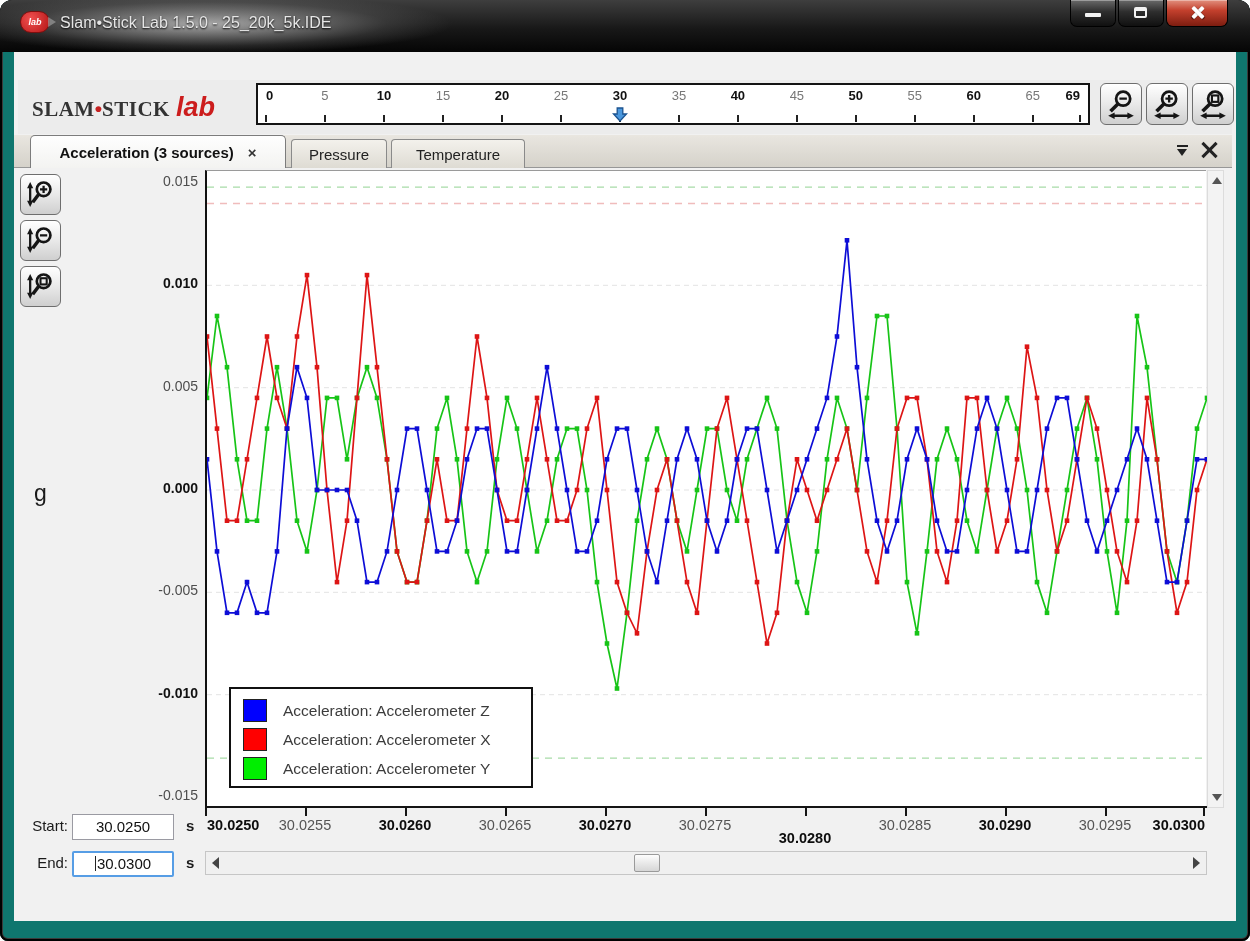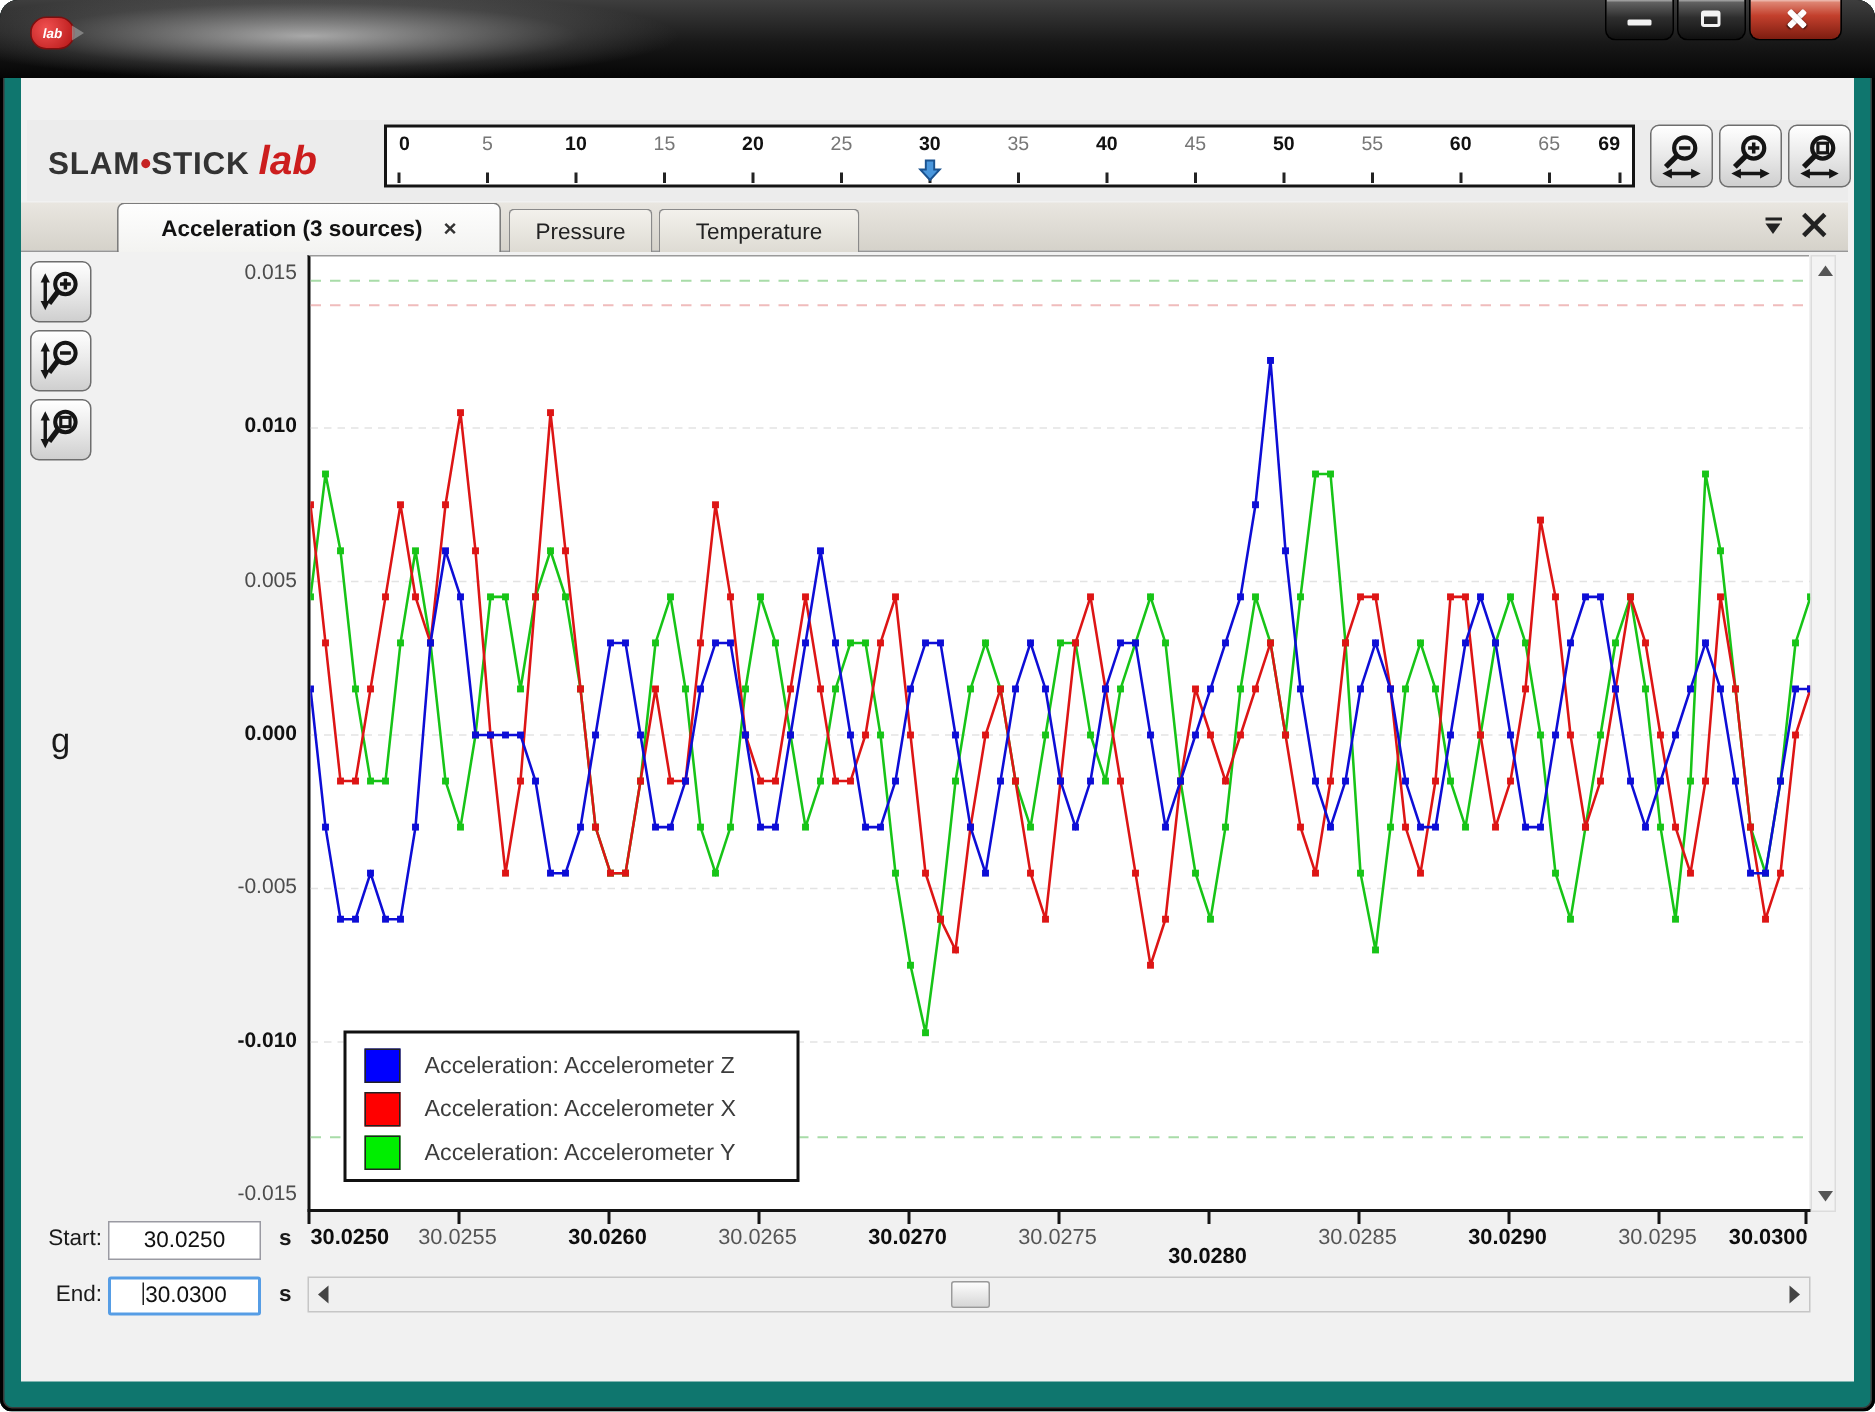--- a/index.html
+++ b/index.html
@@ -35,37 +35,37 @@
   
   .content { position:absolute; left:14px; top:52px; width:1222px; height:869px; background:#f1f1f1; }
   
   .menubar { position:absolute; left:4px; top:1px; width:1214px; height:27px;
              background:linear-gradient(#fdfdfe,#eeeef4); border-bottom:1px solid #c2c2cc;
              display:flex; align-items:center; padding-left:10px; }
   .menu-item { font-size:15px; color:#111; padding:3px 14px; cursor:default; }
   
   .toolbar { position:absolute; left:4px; top:28px; width:1214px; height:54px; background:#ececec; }
   .logo { position:absolute; left:14px; top:12px; white-space:nowrap; }
-  .logo .dark { font-weight:800; font-size:21px; color:#333; letter-spacing:.5px; }
+  .logo .dark { font-weight:800; font-size:21px; color:#333; letter-spacing:.5px;font-family:Liberation Serif, serif; }
   .logo .dot  { font-weight:800; font-size:21px; color:#c62222; }
   .logo .lab  { font-weight:800; font-style:italic; font-size:27px; color:#cc1d1d; margin-left:6px; }
   .ruler { position:absolute; left:238px; top:3px; width:834px; height:42px; background:#fff; border:2px solid #141414; }
   .ruler-num { position:absolute; top:3px; font-size:13px; color:#777; transform:translateX(-50%); }
   .ruler-num.bold { color:#111; font-weight:bold; }
   .ruler-num.first { transform:none; }
   .ruler-num.last { transform:translateX(-100%); }
   .ruler-tick { position:absolute; bottom:1px; width:2px; height:7px; background:#222; }
   .ruler-marker { position:absolute; bottom:-3px; }
   .tool-btn { position:absolute; top:3px; width:42px; height:42px; border:1px solid #6e6e6e; border-radius:6px;
               background:linear-gradient(#ffffff,#e9e9e9 50%,#cfcfcf); box-shadow:inset 0 1px 0 #fff;
               display:flex; align-items:center; justify-content:center; cursor:default; }
   
   .tabbar { position:absolute; left:0px; top:83px; width:1218px; height:33px;
             background:linear-gradient(#e9e6e0,#d5d2ca); border-bottom:1px solid #979797; }
-  .tab { position:absolute; cursor:default;margin-left:48px; }
+  .tab { position:absolute; cursor:default; }
   .tab-active { left:16px; top:0; width:256px; height:33px; background:linear-gradient(#fefefe,#f3f3f1);
             border:1px solid #7c7c7c; border-bottom:none; border-radius:5px 5px 0 0;
             display:flex; align-items:center; justify-content:center; gap:14px; }
   .tab-active .lbl { font-size:15px; font-weight:bold; color:#111; }
   .tab-x { font-size:15px; color:#333; font-weight:bold; }
   .tab-idle { top:4px; height:29px; background:linear-gradient(#f3f1ec,#dedbd3);
             border:1px solid #8a8a8a; border-bottom:none; border-radius:4px 4px 0 0;
             display:flex; align-items:center; justify-content:center; font-size:15px; color:#222; }
   .tab-pressure { left:277px; width:96px; }
   .tab-temperature { left:377px; width:134px; }
@@ -139,20 +139,21 @@
             radial-gradient(circle 1.5px at 11px 5px,  #9a9a9a 95%, transparent),
             radial-gradient(circle 1.5px at 5px 11px,  #9a9a9a 95%, transparent); }
 </style>
 </head>
 <body>
 
 <div class="window">
 
   <div class="titlebar">
     <div class="app-icon">lab</div>
+    <div class="title-text">Slam•Stick Lab 1.5.0 - 25_20k_5k.IDE</div>
     <div class="winbtn btn-min">
         <span class="glyph-min"></span>
       </div>
     <div class="winbtn btn-max">
         <span class="glyph-max"></span>
       </div>
     <div class="winbtn btn-close">
         <span class="glyph-close"></span>
       </div>
   </div>

